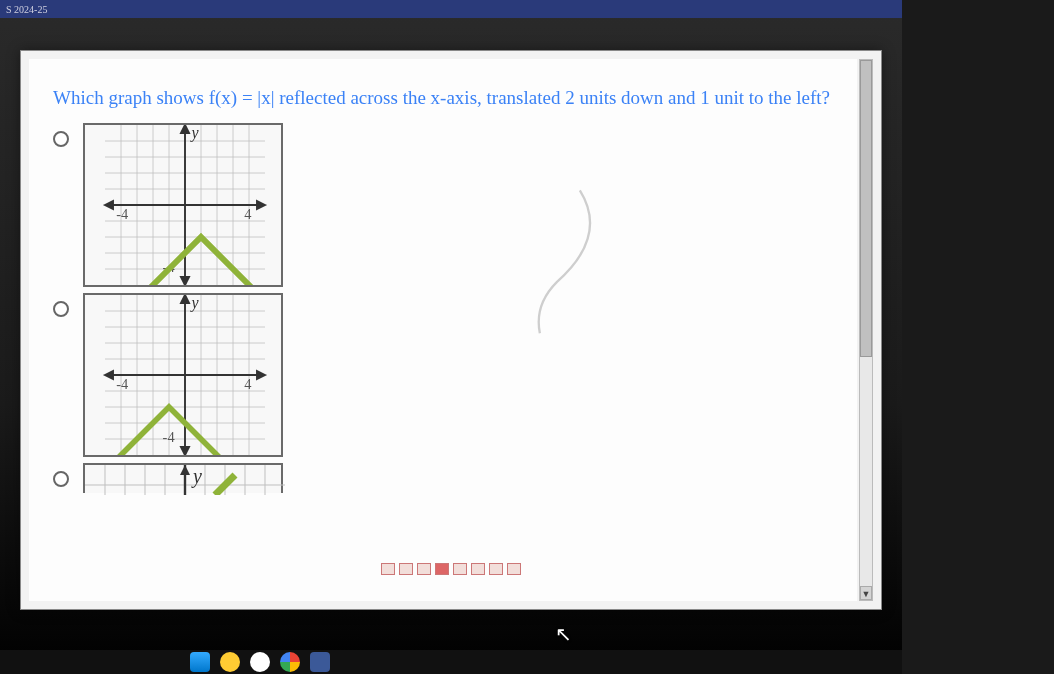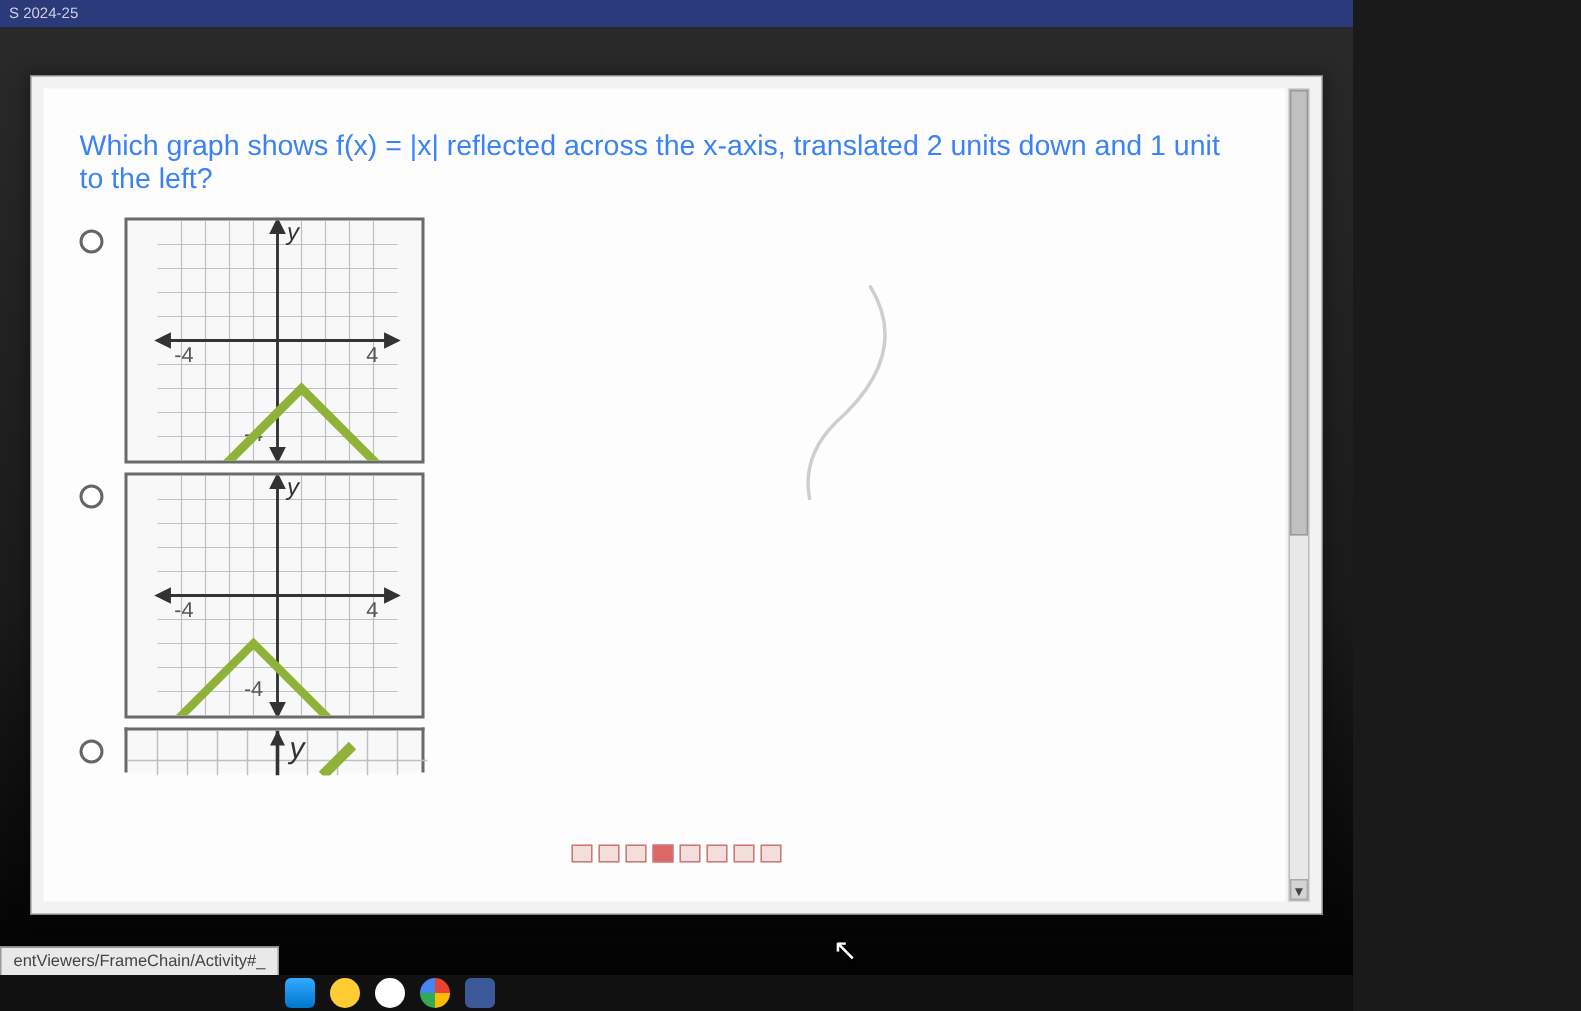--- a/index.html
+++ b/index.html
@@ -1,20 +1,21 @@
 <!DOCTYPE html>
 <html><head>
 <meta charset="utf-8">
 <style>
   * { box-sizing: border-box; margin: 0; padding: 0; }
   html, body { width: 1054px; height: 674px; overflow: hidden; font-family: Arial, Helvetica, sans-serif; }
   body { background: #1a1a1a; }
   .monitor {
     width: 902px; height: 674px; position: relative;
     background: linear-gradient(180deg, #2a2a2a 0%, #1a1a1a 60%, #000 100%);
+    font-family: Liberation Serif, serif;
   }
   .top-bar {
     height: 18px; background: #2a3a7a; color: #d0d0e0; font-size: 10px;
     padding: 2px 6px; display: flex; align-items: center;
   }
   .content-frame {
     position: absolute; top: 50px; left: 20px; right: 20px; height: 560px;
     background: #f2f2f2; border: 1px solid #888;
     box-shadow: 0 0 12px rgba(0,0,0,.4);
   }
@@ -218,21 +219,20 @@
         <span></span>
         <span></span>
         <span style="background:#d66;"></span>
         <span></span>
         <span></span>
         <span></span>
         <span></span>
     </div>
   </div>
 
-  <div class="status-tab">entViewers/FrameChain/Activity#_</div>
 
   <div class="cursor">↖</div>
 
   <div class="taskbar">
     <div class="tb-icon" style="background:linear-gradient(#3af,#07c)"></div>
     <div class="tb-icon" style="background:#ffcc33;border-radius:50%"></div>
     <div class="tb-icon" style="background:#fff;border-radius:50%"></div>
     <div class="tb-icon" style="background:conic-gradient(#ea4335 0 25%,#fbbc05 0 50%,#34a853 0 75%,#4285f4 0);border-radius:50%"></div>
     <div class="tb-icon" style="background:#3b5998"></div>
   </div>

